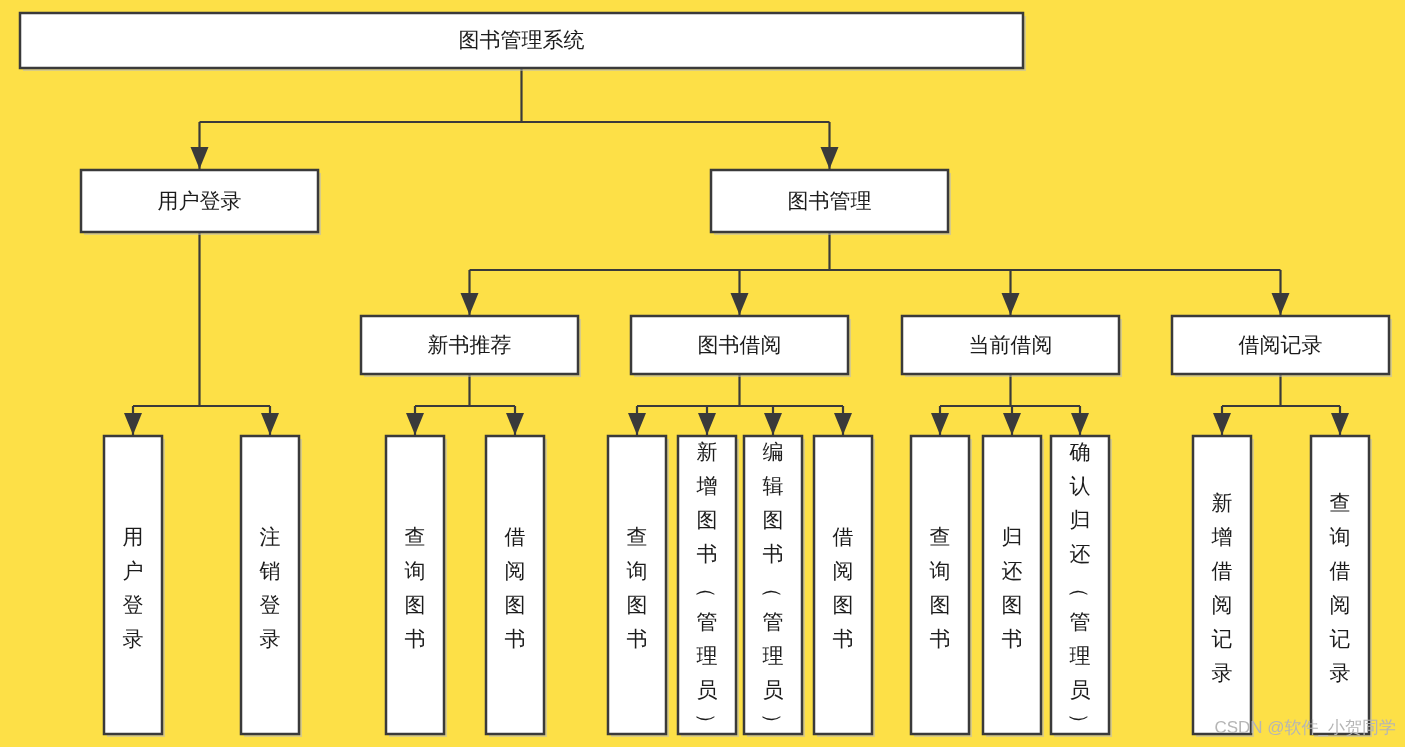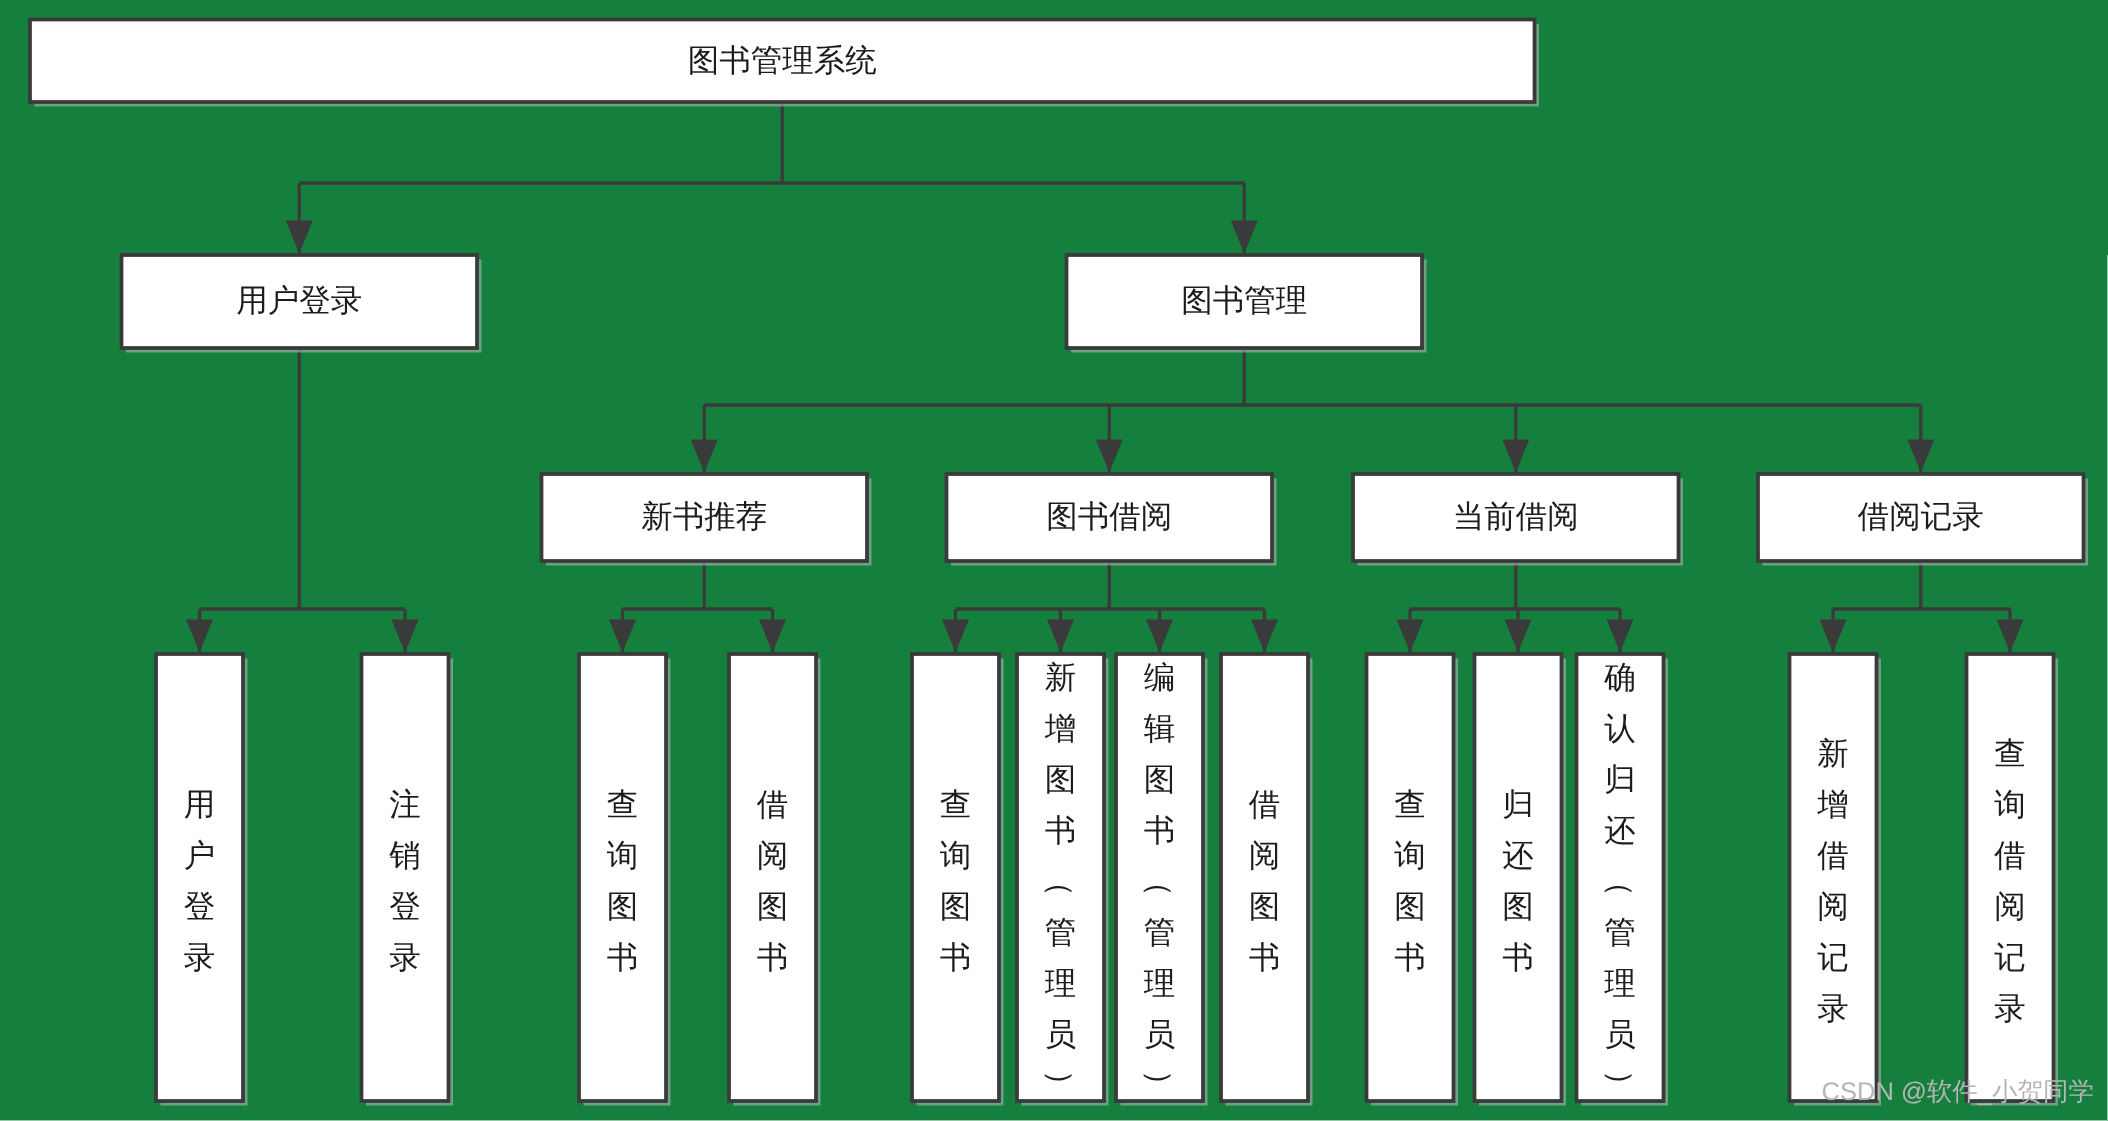--- a/index.html
+++ b/index.html
@@ -8,21 +8,21 @@
     padding: 0;
     background: #ffffff;
   }
   body {
     font-family: "Liberation Sans", "DejaVu Sans", sans-serif;
   }
   #diagram-root {
     position: relative;
     width: 1405px;
     height: 747px;
-    background: #15803d;
+    background: #fde047;
     overflow: hidden;
   }
   svg#tree-svg {
     position: absolute;
     left: 0;
     top: 0;
     width: 1405px;
     height: 747px;
     display: block;
   }

